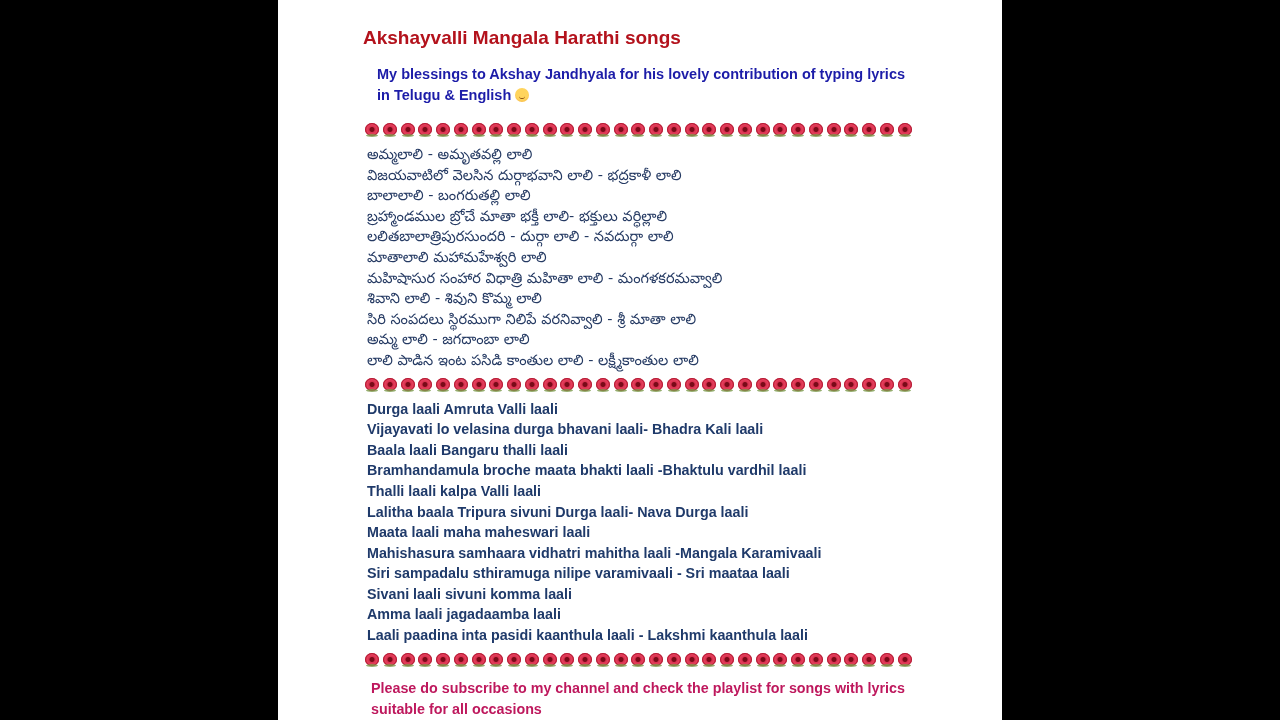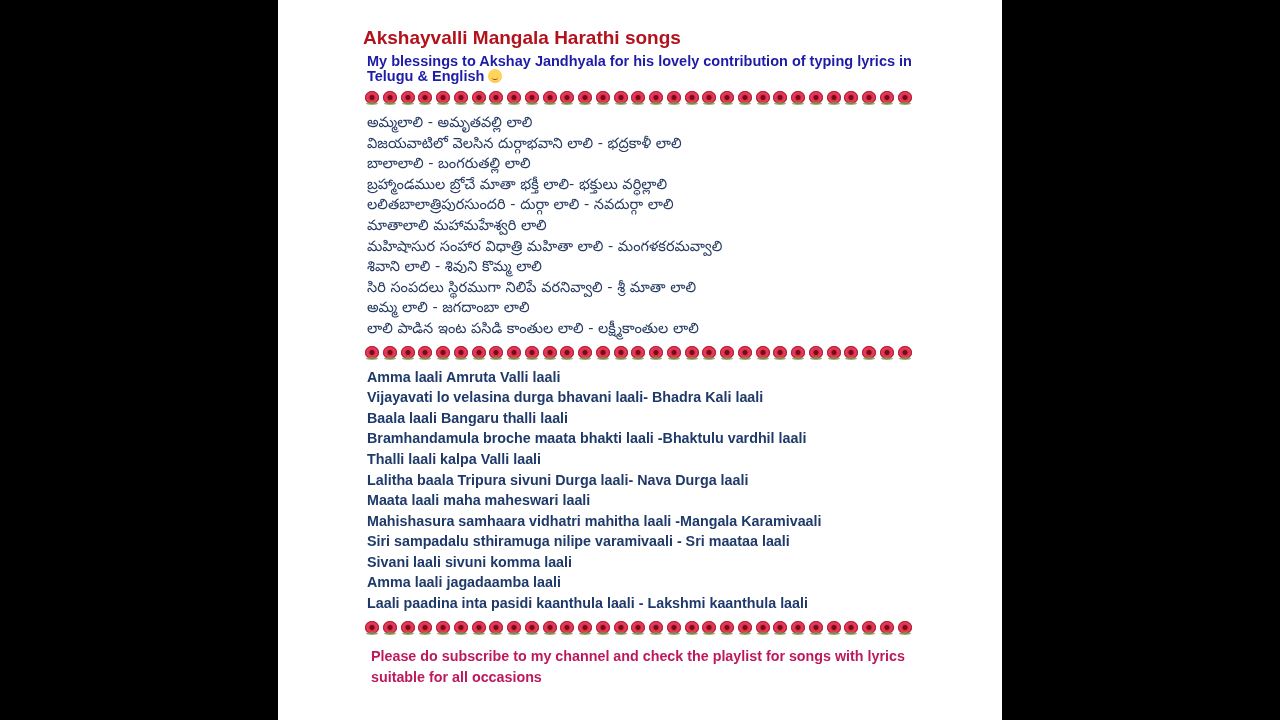--- a/index.html
+++ b/index.html
@@ -36,22 +36,22 @@
       font-weight: bold;
       font-size: 19px;
       line-height: 24px;
       margin: 0 0 2px 0;
       white-space: nowrap;
     }
     .subtitle {
       color: #1c1ca8;
       font-weight: bold;
       font-size: 14.5px;
-      line-height: 15px;
-      margin: 4px;
+      line-height: 21px;
+      margin: 14px;
     }
     .flower-row {
       height: 20px;
       line-height: 20px;
       font-size: 14px;
       white-space: nowrap;
       overflow: hidden;
       letter-spacing: 0;
       display: flex;
       gap: 0;
@@ -221,21 +221,21 @@
           <span class="flower"></span>
           <span class="flower"></span>
           <span class="flower"></span>
           <span class="flower"></span>
           <span class="flower"></span>
           <span class="flower"></span>
           <span class="flower"></span>
         </div>
 
       <ul class="english-list">
-        <li class="english-line">Amma laali Amruta Valli laali</li>
+        <li class="english-line">Durga laali Amruta Valli laali</li>
         <li class="english-line">Vijayavati lo velasina durga bhavani laali-  Bhadra Kali laali</li>
         <li class="english-line">Baala laali Bangaru thalli laali</li>
         <li class="english-line">Bramhandamula broche maata bhakti laali -Bhaktulu vardhil laali</li>
         <li class="english-line">Thalli laali kalpa Valli laali</li>
         <li class="english-line">Lalitha baala Tripura sivuni Durga laali-  Nava Durga laali</li>
         <li class="english-line">Maata laali maha maheswari laali</li>
         <li class="english-line">Mahishasura samhaara vidhatri mahitha laali -Mangala Karamivaali</li>
         <li class="english-line">Siri sampadalu sthiramuga nilipe varamivaali - Sri maataa laali</li>
         <li class="english-line">Sivani laali sivuni komma laali</li>
         <li class="english-line">Amma laali jagadaamba laali</li>

